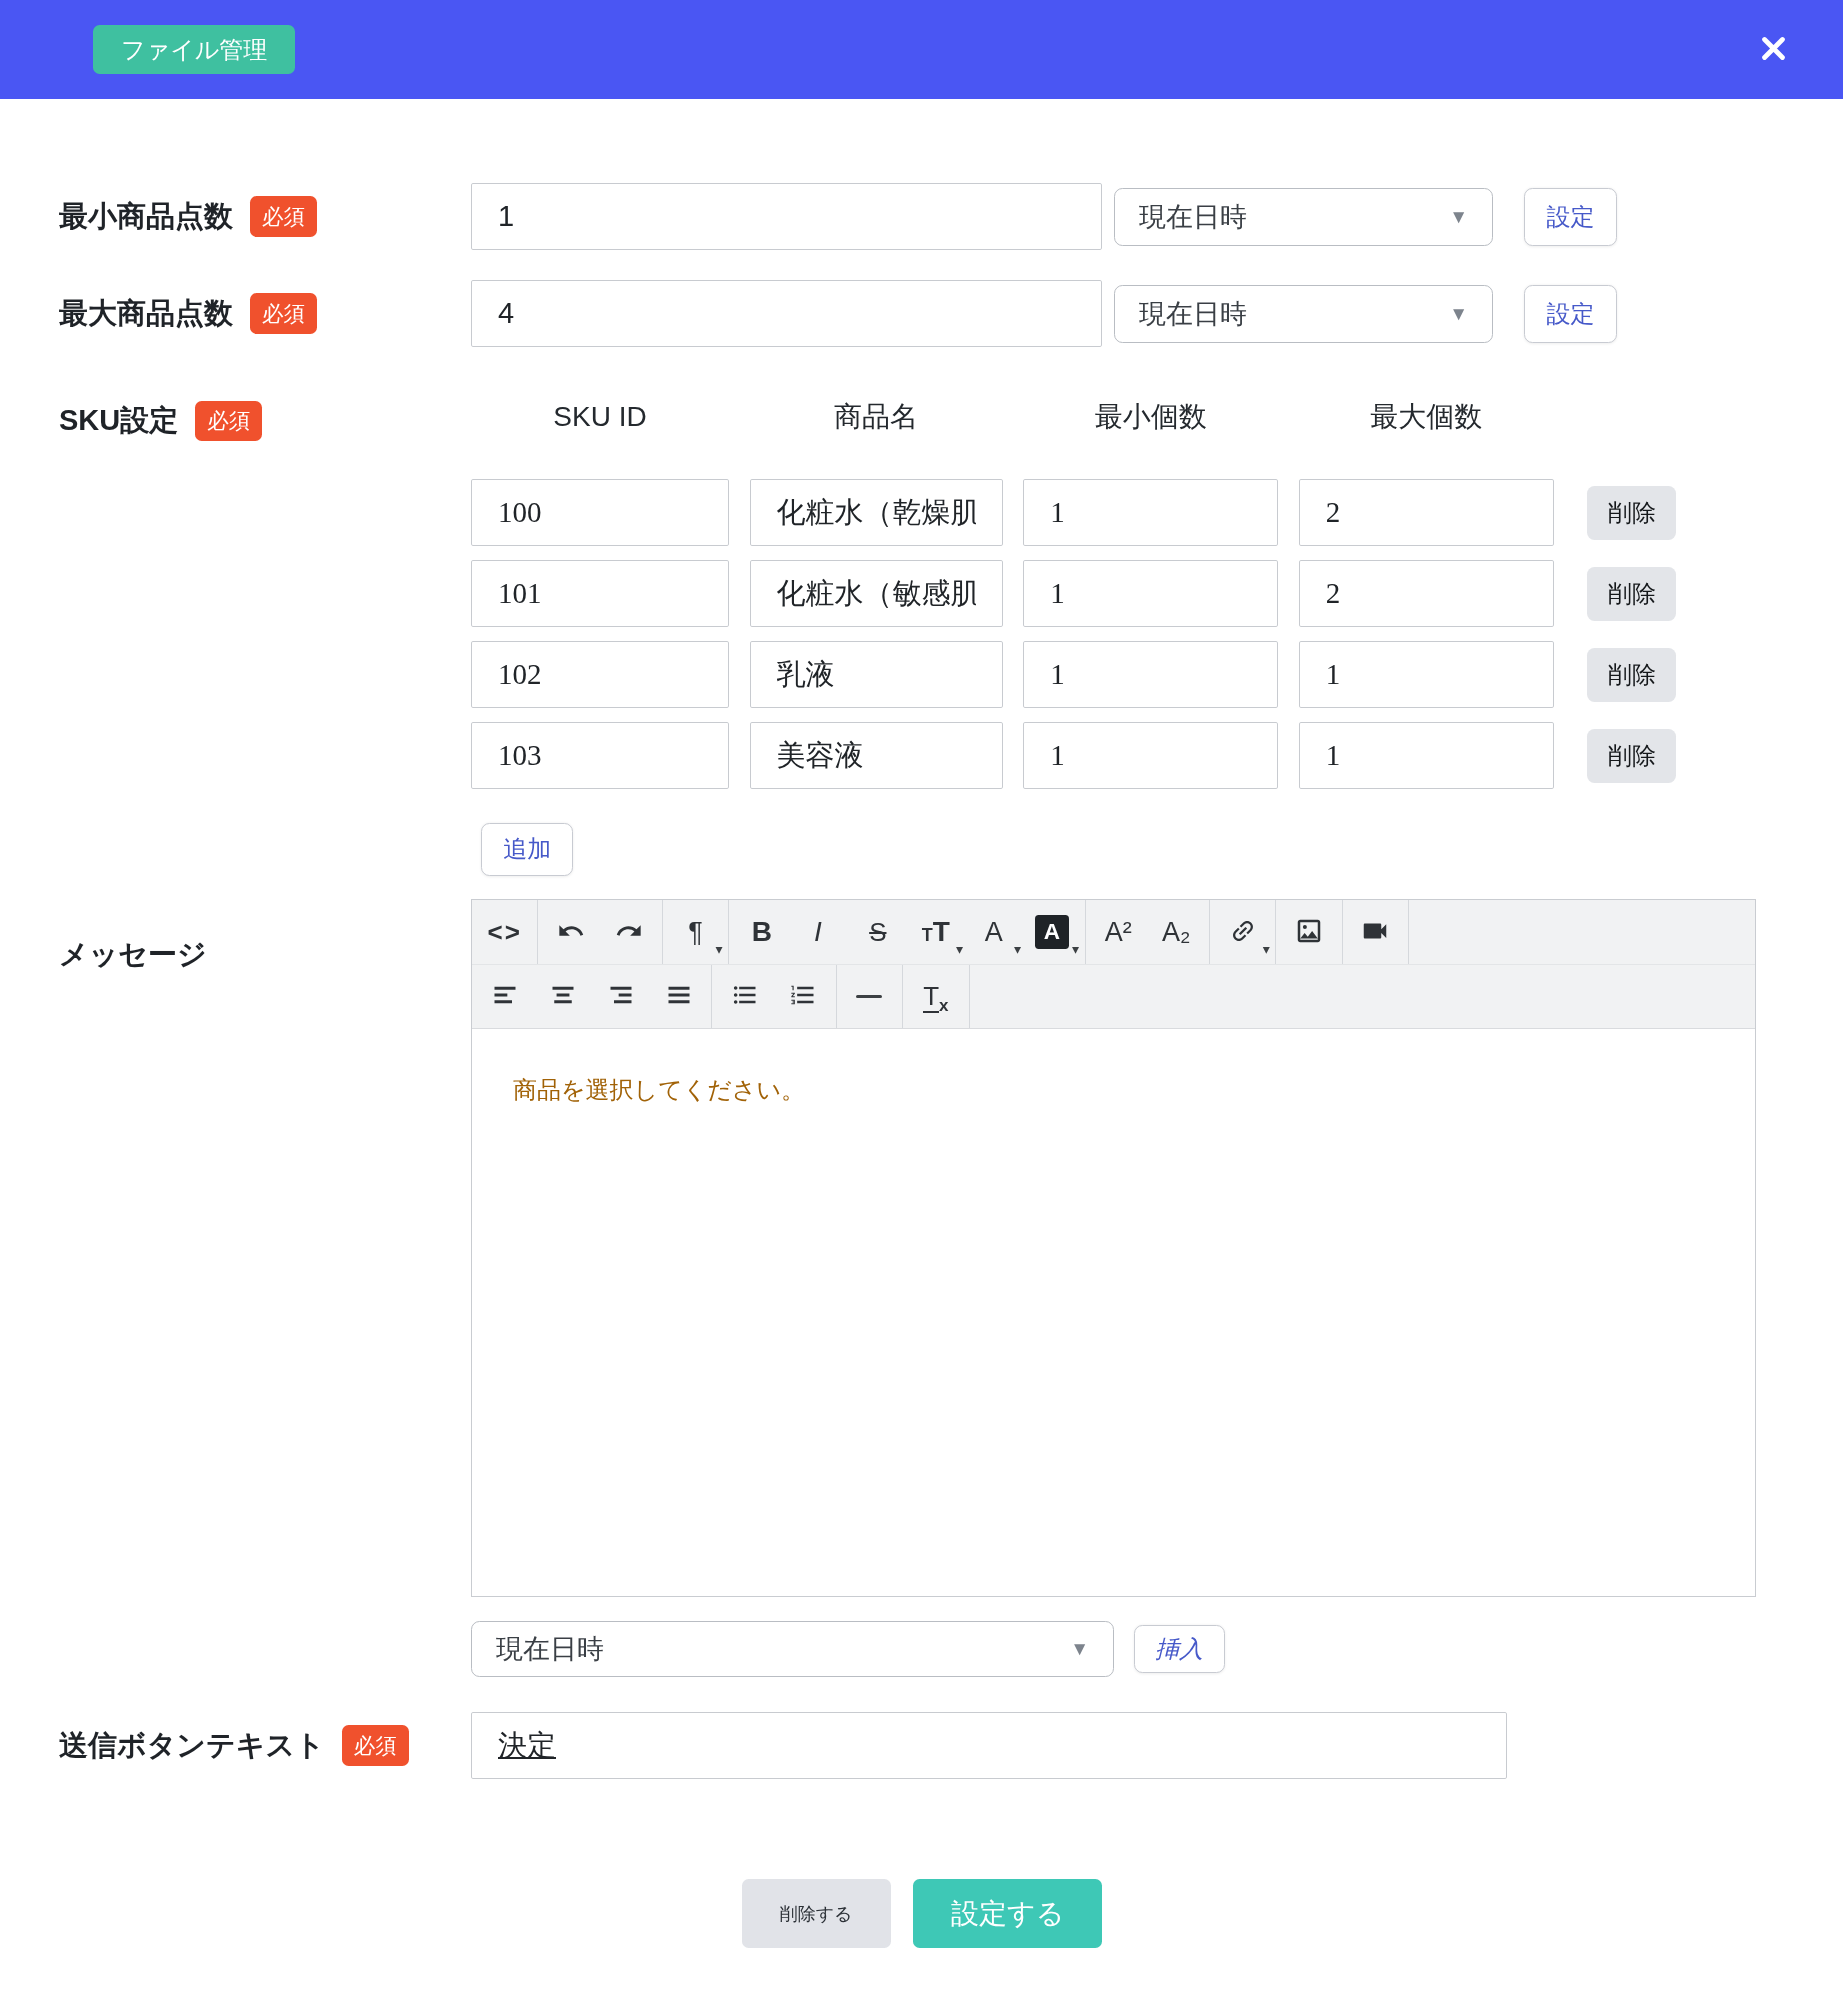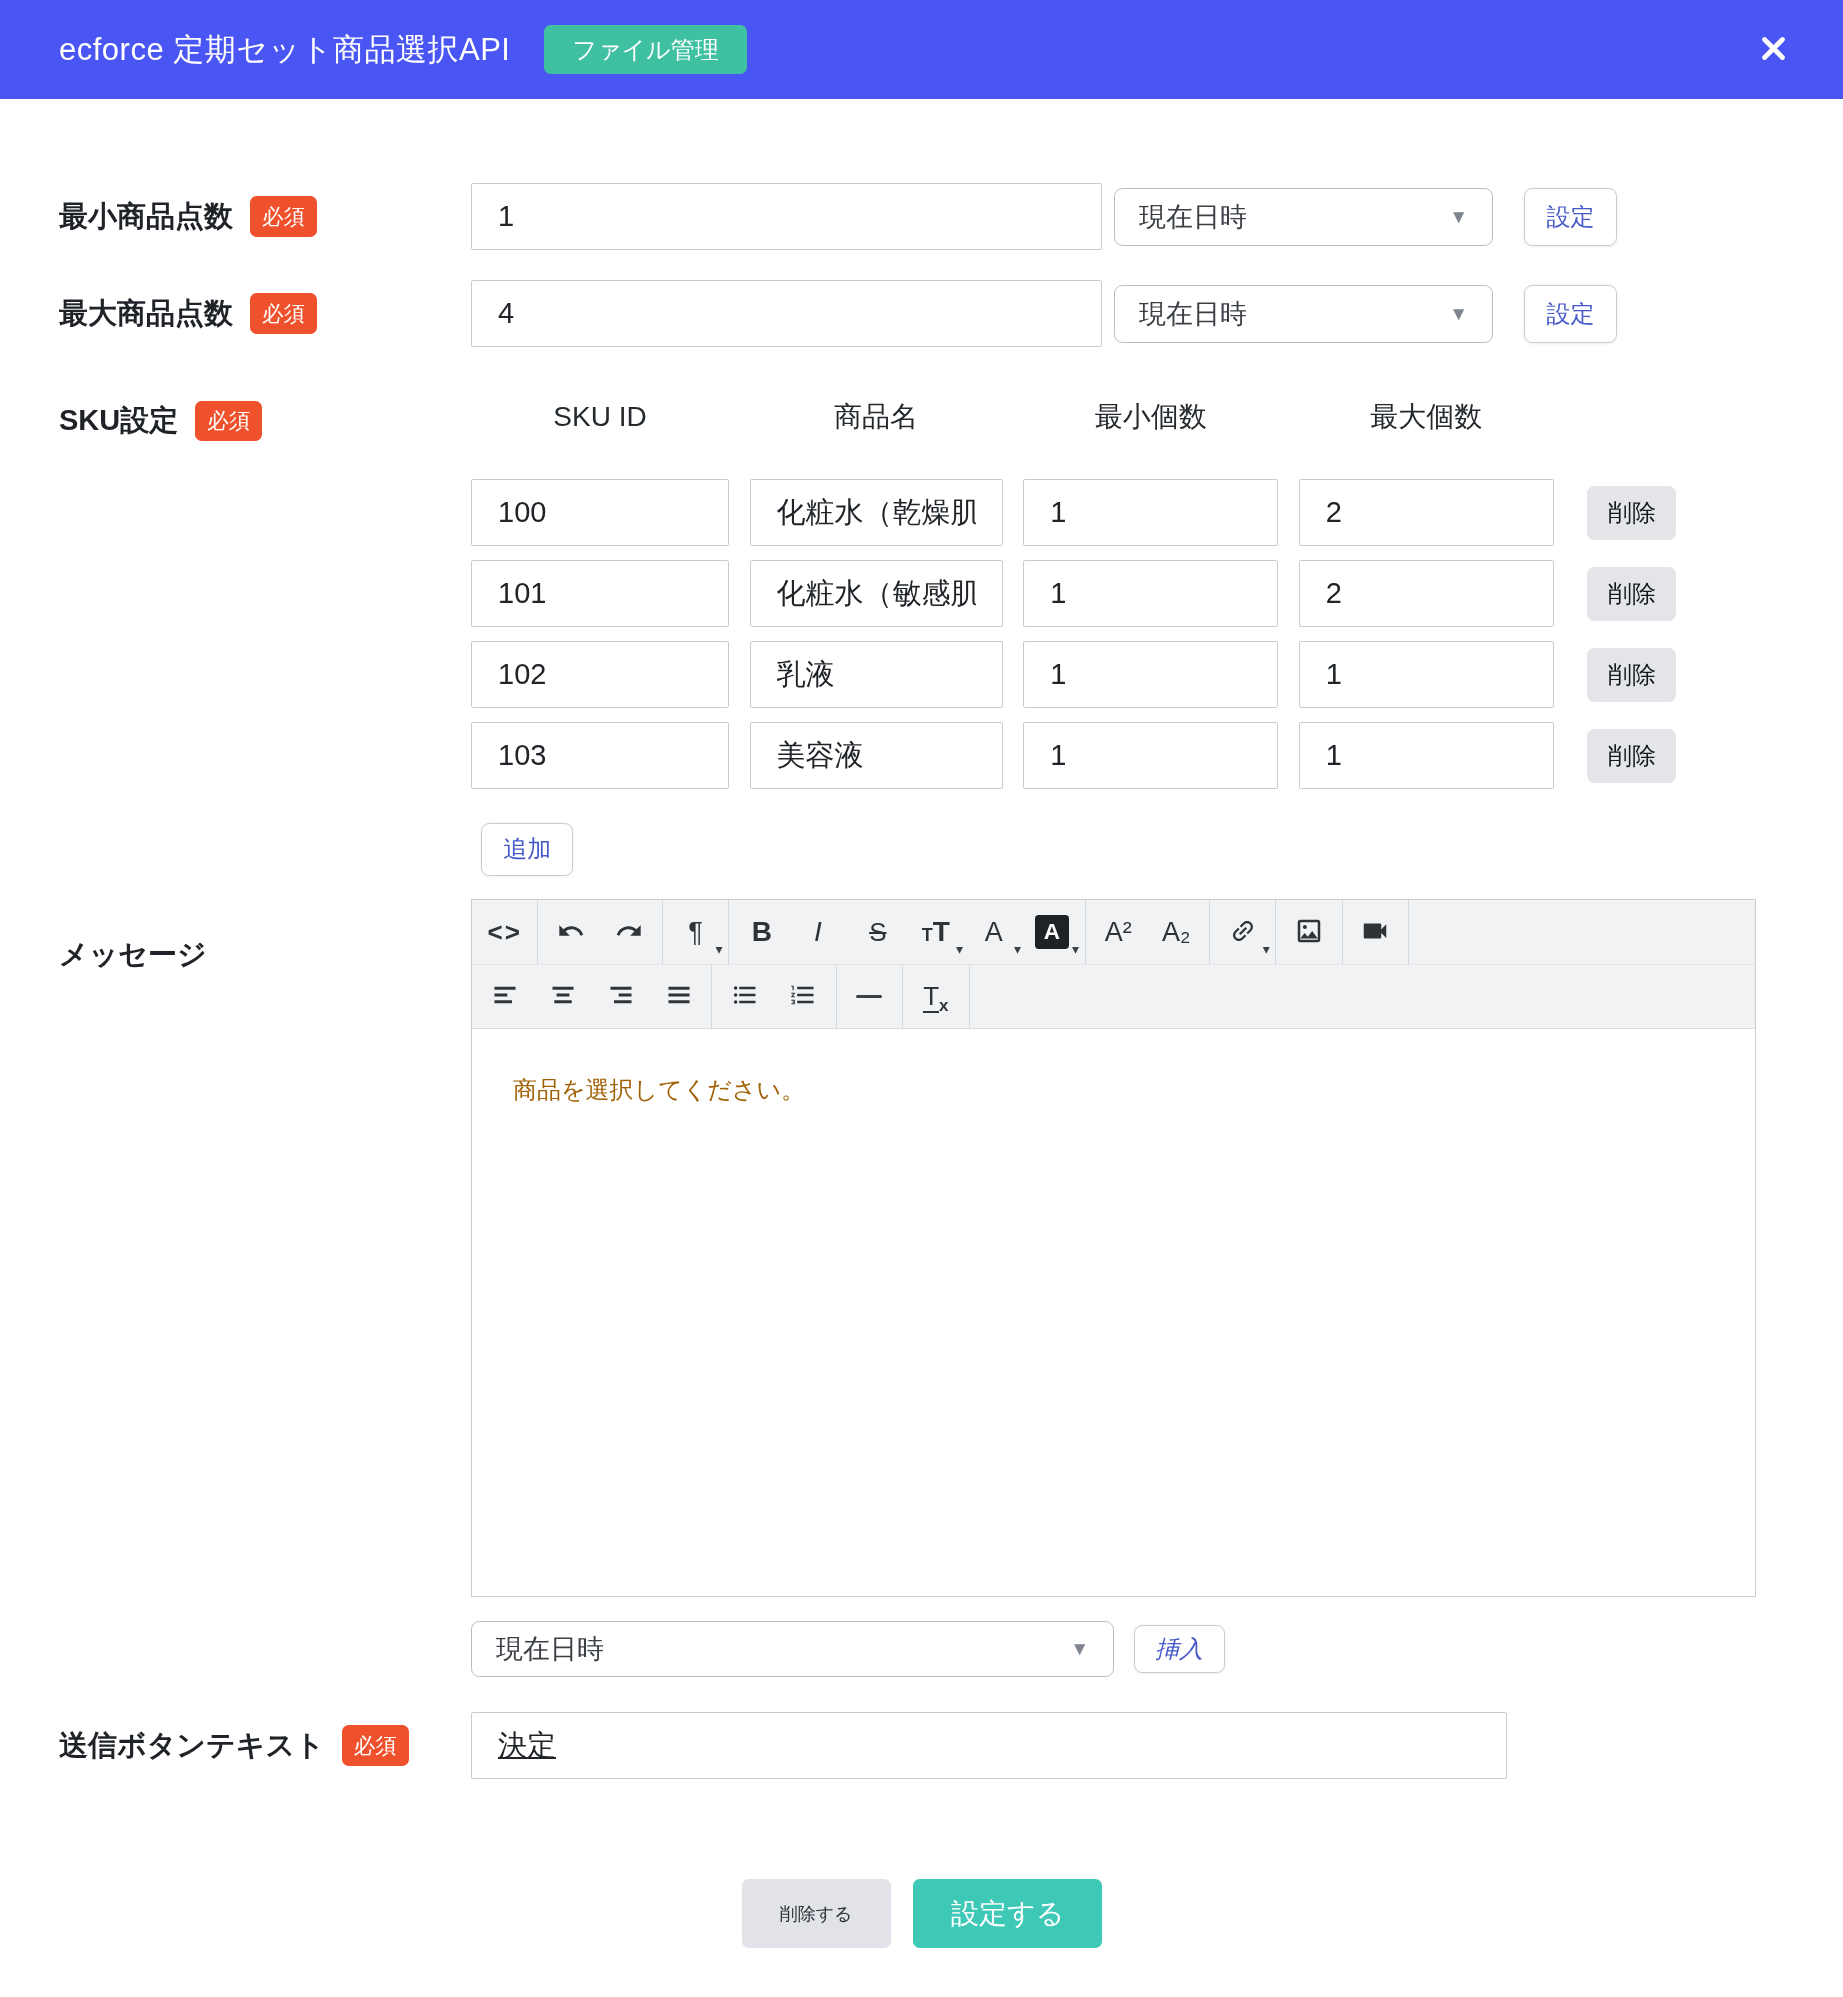--- a/index.html
+++ b/index.html
@@ -35,21 +35,21 @@
   #row-max { margin-top:30px; }
 
   
   .sku-section { margin-top:48px; display:flex; align-items:flex-start; }
   .sku-label-cell { padding-top:5.6px; }
   .sku-table { }
   .sku-grid { display:grid; grid-template-columns:258px 253px 255px 255px 99px; column-gap:20.6px; align-items:center; }
   .sku-headers { margin-bottom:41px; height:43px; align-items:center; }
   .sku-col-header { text-align:center; font-size:28px; color:#24292e; }
   .sku-row { margin-bottom:14px; }
-  .cell-input { width:100%; }
+  .cell-input { width:100%;font-family:Liberation Serif, serif; }
   .del-btn { width:89px; height:54px; margin-left:13px; background:#e3e5e9; border:none; border-radius:7.5px;
              font-size:24px; color:#15181b; cursor:pointer; font-family:inherit; }
   .add-btn { margin:19.7px 0 0 10.3px; width:92px; height:53px; }
 
   
   .editor-section { margin-top:23.4px; display:flex; align-items:flex-start; }
   .editor-label-cell { padding-top:36px; }
   .editor { width:1285px; border:0.9px solid #c9ccd1; }
   .toolbar-row { height:64px; background:#f1f2f3; display:flex; align-items:stretch; }
   .toolbar-row + .toolbar-row { border-top:0.9px solid #e3e5e7; }
@@ -87,21 +87,20 @@
   .footer { margin-top:100px; display:flex; justify-content:center; gap:22.5px; }
   .footer-del { height:69px; padding:0 38px; background:#e1e3e8; border:none; border-radius:6.6px; font-size:18px;
                 color:#2b3036; cursor:pointer; font-family:inherit; }
   .footer-submit { height:69px; padding:0 38px; background:#3ec8b6; border:none; border-radius:6.6px; font-size:28px;
                    color:#fff; cursor:pointer; font-family:inherit; }
 </style>
 </head>
 <body>
 
 <div class="topbar">
-  <span class="topbar-title">ecforce 定期セット商品選択API</span>
   <button class="file-btn">ファイル管理</button>
   <button class="close-btn">
     <span>
       <svg width="37" height="37" viewBox="0 0 24 24">
           <path d="M6.2 6.2 L17.8 17.8 M17.8 6.2 L6.2 17.8" stroke="#fff" stroke-width="3.1" stroke-linecap="round" fill="none"></path>
         </svg>
     </span>
   </button>
 </div>
 

